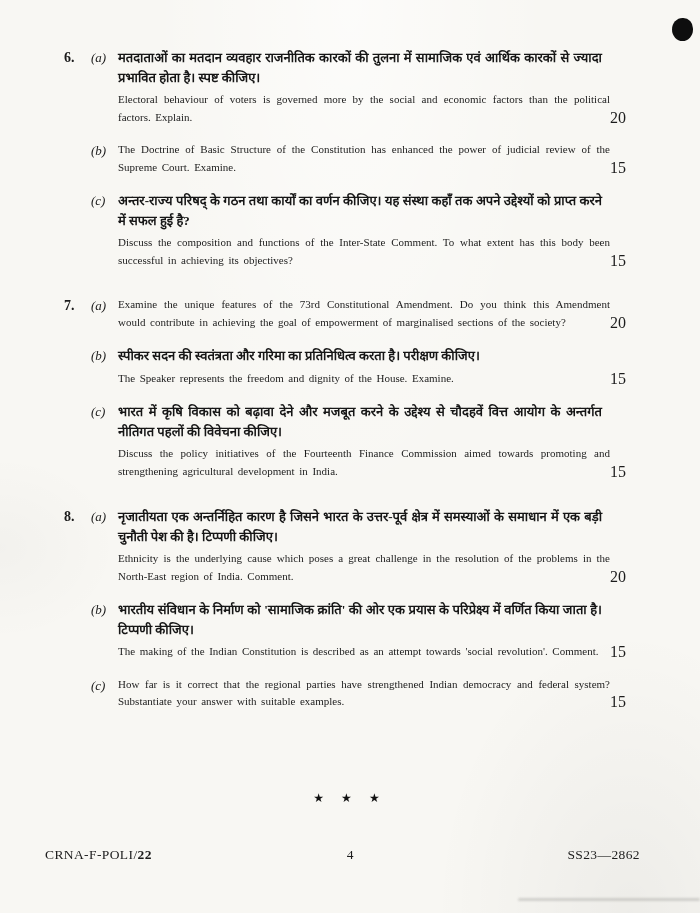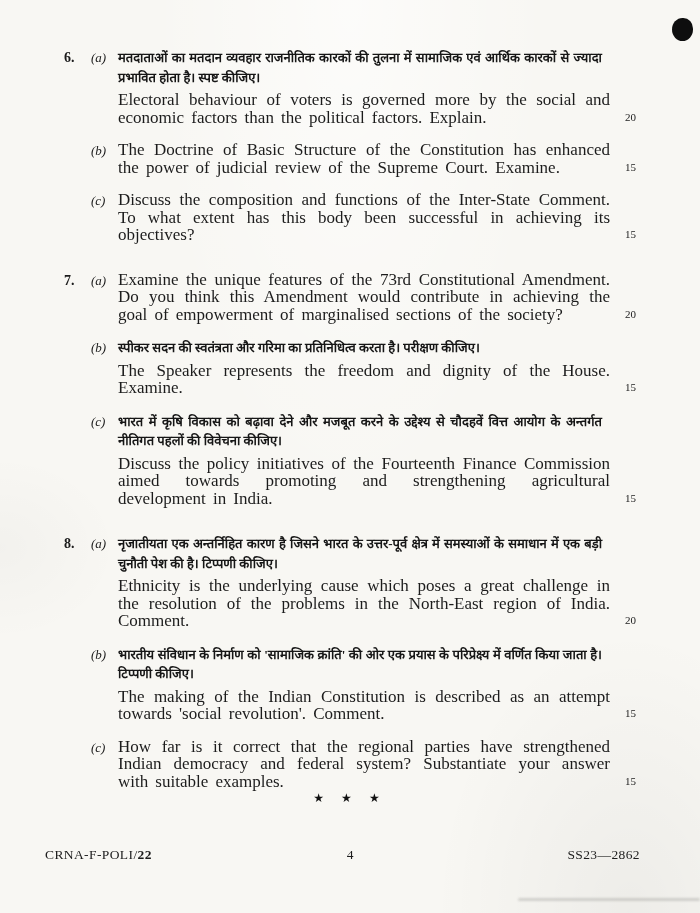--- a/index.html
+++ b/index.html
@@ -48,29 +48,29 @@
     margin:0 8px 4px 0;
     font-family:"Liberation Serif", serif;
     font-size:13px; line-height:19.5px;
     font-weight:600;
     text-align:justify;
     color:#161616;
   }
   .part{ grid-template-areas:none; }
   .english{
     margin:0;
-    font-size:17px; line-height:17.5px;
+    font-size:11px; line-height:17.5px;
     word-spacing:0.17em;
     text-align:justify;
     color:#1c1c1c;
   }
   .marks{
     align-self:end;
-    text-align:right;
-    font-size:11px; line-height:17.5px;
+    text-align:left;
+    font-size:16px; line-height:17.5px;
     color:#1c1c1c;
   }
   .erow-wrap{ grid-column:4 / span 2; display:grid; grid-template-columns:492px 26px; }
   .stars{
     position:absolute; top:791px; left:0; width:700px;
     text-align:center;
     font-size:12px; letter-spacing:7px; color:#111;
   }
   .footer{
     position:absolute; top:847px; left:0; width:700px; height:20px;
@@ -113,20 +113,21 @@
           <div class="erow-wrap">
             <p class="english">The Doctrine of Basic Structure of the Constitution has enhanced the power of judicial review of the Supreme Court. Examine.</p>
             <span class="marks">15</span>
           </div>
         </div>
       </div>
       <div class="part">
         <div class="qnum"></div>
         <div class="plabel">(c)</div>
         <div class="ptext">
+          <p class="hindi">अन्तर-राज्य परिषद् के गठन तथा कार्यों का वर्णन कीजिए। यह संस्था कहाँ तक अपने उद्देश्यों को प्राप्त करने में सफल हुई है?</p>
           <div class="erow-wrap">
             <p class="english">Discuss the composition and functions of the Inter-State Comment. To what extent has this body been successful in achieving its objectives?</p>
             <span class="marks">15</span>
           </div>
         </div>
       </div>
     </div>
 
     <div class="question">
       <div class="part">

